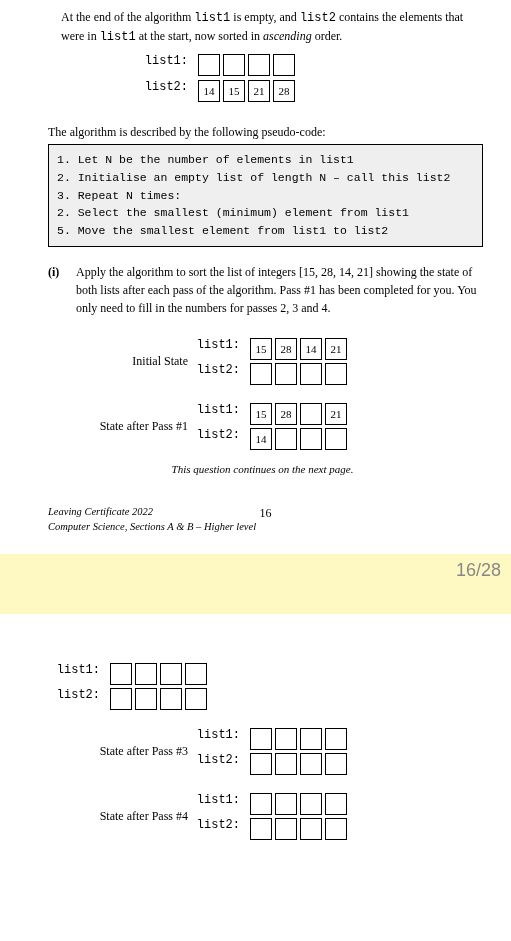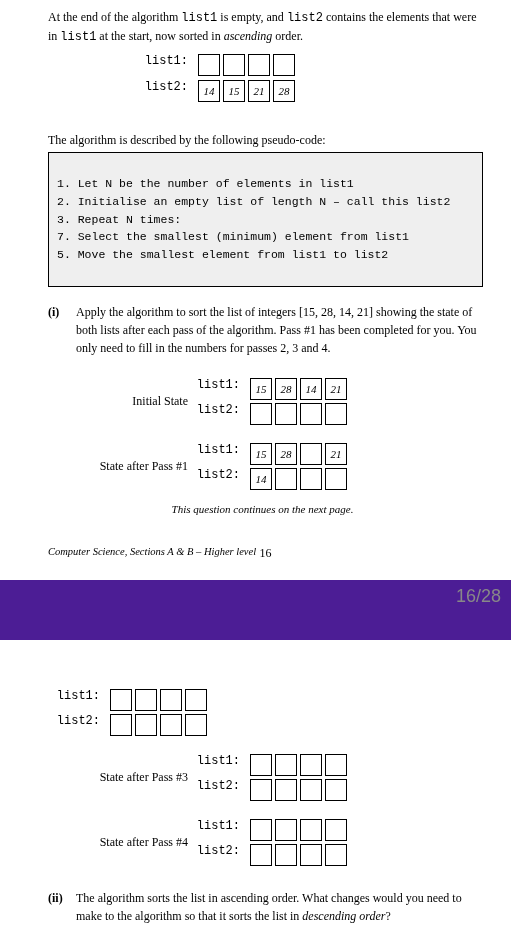--- a/index.html
+++ b/index.html
@@ -10,20 +10,21 @@
     background: #fff;
     width: 511px;
   }
   .page {
     padding: 8px 28px 20px 48px;
     background: #fff;
   }
   .intro {
     line-height: 1.5;
     margin-bottom: 8px;
+    margin-left: 13px;
   }
   .intro .code, code.inline {
     font-family: 'Courier New', monospace;
   }
   em.asc { font-style: italic; }
   .list-row {
     display: flex;
     align-items: flex-start;
     margin: 4px 0 4px 80px;
   }
@@ -39,30 +40,29 @@
   }
   .box {
     width: 22px;
     height: 22px;
     border: 1.5px solid #000;
     display: flex;
     align-items: center;
     justify-content: center;
     font-family: Georgia, serif;
     font-size: 11px;
-    font-style: italic;
   }
   .algo-label {
-    margin-top: 31px;
+    margin-top: 23px;
     margin-bottom: 4px;
   }
   .algo-box {
     border: 1px solid #000;
     background: #efefef;
-    padding: 22px 8px;
+    padding: 6px 8px;
     font-family: 'Courier New', monospace;
     font-size: 11.5px;
     line-height: 1.55;
   }
   .question-head {
     display: flex;
     margin-top: 16px;
     line-height: 1.5;
   }
   .qnum {
@@ -102,21 +102,21 @@
   .footer .pagenum {
     position: absolute;
     left: 50%;
     transform: translateX(-50%);
     font-style: normal;
     font-size: 12px;
     top: 0;
   }
   .gap {
     height: 60px;
-    background: #4c1d95;
+    background: #fef9c3;
     position: relative;
   }
   .gap .counter {
     position: absolute;
     right: 10px;
     top: 6px;
     color: #888;
     font-size: 18px;
     font-family: Arial, sans-serif;
   }
@@ -148,21 +148,21 @@
       <div class="box">21</div>
       <div class="box">28</div>
     </div>
   </div>
 
   <p class="algo-label">The algorithm is described by the following pseudo-code:</p>
   <div class="algo-box">
     <div>1. Let N be the number of elements in list1</div>
     <div>2. Initialise an empty list of length N – call this list2</div>
     <div>3. Repeat N times:</div>
-    <div>7.  Select the smallest (minimum) element from list1</div>
+    <div>2.  Select the smallest (minimum) element from list1</div>
     <div>5.  Move the smallest element from list1 to list2</div>
   </div>
 
   <div class="question-head">
     <span class="qnum">(i)</span>
     <span class="qtext">Apply the algorithm to sort the list of integers [15, 28, 14, 21] showing the state of both lists after each pass of the algorithm. Pass #1 has been completed for you. You only need to fill in the numbers for passes 2, 3 and 4.</span>
   </div>
 
   <div class="state-block" style="margin-top:18px;">
     <div class="state-label">Initial State</div>
@@ -209,20 +209,21 @@
           <div class="box"></div>
         </div>
       </div>
     </div>
   </div>
 
   <p class="continue-note">This question continues on the next page.</p>
 
   <div class="footer">
     <span class="pagenum">16</span>
+    <div>Leaving Certificate 2022</div>
     <div>Computer Science, Sections A &amp; B – Higher level</div>
   </div>
 </div>
 
 <div class="gap">
   <span class="counter">16/28</span>
 </div>
 
 <div class="page page2">
 
@@ -290,20 +291,14 @@
         <div class="boxes">
           <div class="box"></div>
           <div class="box"></div>
           <div class="box"></div>
           <div class="box"></div>
         </div>
       </div>
     </div>
   </div>
 
-  <div class="question-head" style="margin-top:20px;">
-    <span class="qnum">(ii)</span>
-    <span class="qtext">
-      <span>The algorithm sorts the list in ascending order. What changes would you need to make to the algorithm so that it sorts the list in </span><em>descending order</em><span>?</span>
-    </span>
-  </div>
 
 </div>
 
 </body></html>

